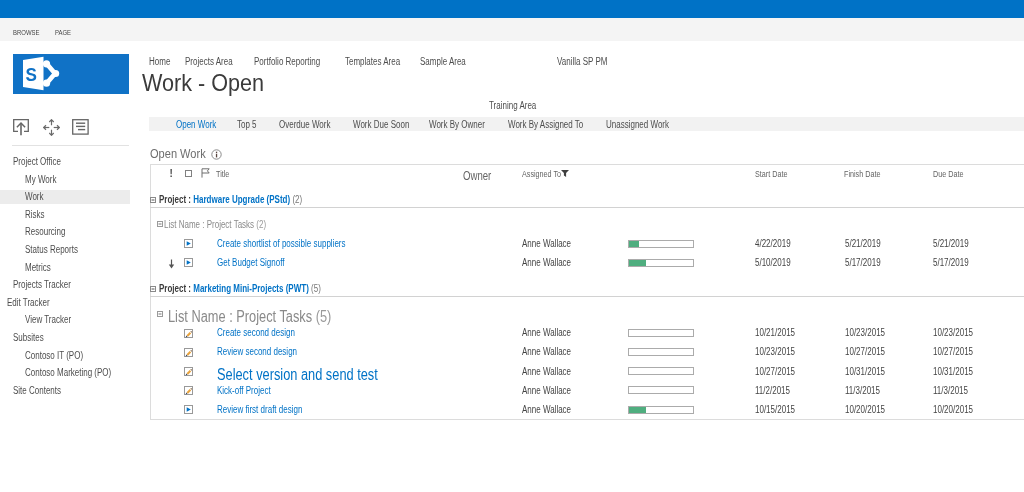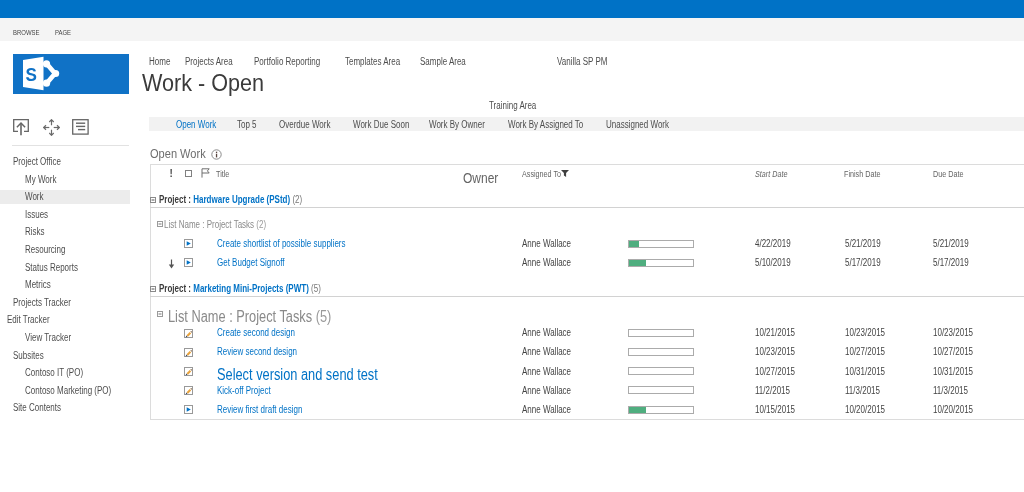--- a/index.html
+++ b/index.html
@@ -59,21 +59,20 @@
 </svg>
 
 <div class="abs" style="left:12px;top:145px;width:117px;height:1px;background:#e2e2e2;"></div>
 
 <div class="abs" style="left:0;top:190px;width:130px;height:13.6px;background:#ececec;"></div>
 
 <div class="abs" style="left:0;top:153px;width:140px;font-size:10px;color:#4d4d4d;line-height:17.6px;">
   <div style="padding-left:13px;"><span class="sx">Project Office</span></div>
   <div style="padding-left:24.5px;"><span class="sx">My Work</span></div>
   <div style="padding-left:24.5px;"><span class="sx">Work</span></div>
-  <div style="padding-left:24.5px;"><span class="sx">Issues</span></div>
   <div style="padding-left:24.5px;"><span class="sx">Risks</span></div>
   <div style="padding-left:24.5px;"><span class="sx">Resourcing</span></div>
   <div style="padding-left:24.5px;"><span class="sx">Status Reports</span></div>
   <div style="padding-left:24.5px;"><span class="sx">Metrics</span></div>
   <div style="padding-left:13px;"><span class="sx">Projects Tracker</span></div>
   <div style="padding-left:7px;"><span class="sx">Edit Tracker</span></div>
   <div style="padding-left:24.5px;"><span class="sx">View Tracker</span></div>
   <div style="padding-left:13px;"><span class="sx">Subsites</span></div>
   <div style="padding-left:24.5px;"><span class="sx">Contoso IT (PO)</span></div>
   <div style="padding-left:24.5px;"><span class="sx">Contoso Marketing (PO)</span></div>
@@ -112,26 +111,26 @@
 <div class="abs" style="left:150px;top:296px;width:874px;height:1px;background:#d2d2d2;"></div>
 <div class="abs" style="left:150px;top:419px;width:874px;height:1px;background:#dcdcdc;"></div>
 
 <div class="t" style="left:169.5px;top:168px;font-size:10px;font-weight:bold;color:#4d4d4d;">!</div>
 <div class="abs" style="left:184.5px;top:169.5px;width:7.5px;height:7.5px;border:1px solid #808080;"></div>
 <svg class="abs" style="left:201px;top:167.5px;" width="9" height="10" viewBox="0 0 9 10">
   <path d="M1 0.8 H8.2 L6.4 2.9 L8.2 5 H1" fill="none" stroke="#6f6f6f" stroke-width="1"></path>
   <line x1="1" y1="0.8" x2="1" y2="9.6" stroke="#6f6f6f" stroke-width="1"></line>
 </svg>
 <div class="t" style="left:215.6px;top:169px;font-size:9px;color:#646464;"><span class="sx">Title</span></div>
-<div class="t" style="left:462.5px;top:169px;font-size:15px;color:#646464;text-decoration:underline;"><span class="sx">Owner</span></div>
+<div class="t" style="left:462.5px;top:169px;font-size:12px;color:#646464;text-decoration:underline;"><span class="sx">Owner</span></div>
 <div class="t" style="left:522px;top:169px;font-size:9px;color:#646464;"><span class="sx">Assigned To</span></div>
 <svg class="abs" style="left:561px;top:170.3px;" width="8" height="7" viewBox="0 0 8 7">
   <path d="M0 0 H8 L5.1 3.1 V7 L2.9 5.5 V3.1 Z" fill="#3f3f3f"></path>
 </svg>
-<div class="t" style="left:754.5px;top:169px;font-size:9px;color:#646464;font-style:italic;"><span class="sx">Start Date</span></div>
+<div class="t" style="left:754.5px;top:169px;font-size:9px;color:#646464;"><span class="sx">Start Date</span></div>
 <div class="t" style="left:844.3px;top:169px;font-size:9px;color:#646464;"><span class="sx">Finish Date</span></div>
 <div class="t" style="left:933.3px;top:169px;font-size:9px;color:#646464;"><span class="sx">Due Date</span></div>
 
 <svg class="abs" style="left:150px;top:197px;" width="6" height="6" viewBox="0 0 6 6">
   <rect x="0.5" y="0.5" width="5" height="5" fill="#fff" stroke="#8a8a8a" stroke-width="1"></rect>
   <line x1="1.5" y1="3" x2="4.5" y2="3" stroke="#555" stroke-width="1"></line>
 </svg>
 <div class="t" style="left:158.7px;top:194.3px;font-size:10px;color:#3b3b3b;"><span class="sx"><b>Project : <a href="#">Hardware Upgrade (PStd)</a></b> <span style="color:#777;">(2)</span></span></div>
 
 <svg class="abs" style="left:156.8px;top:221.2px;" width="6" height="6" viewBox="0 0 6 6">

